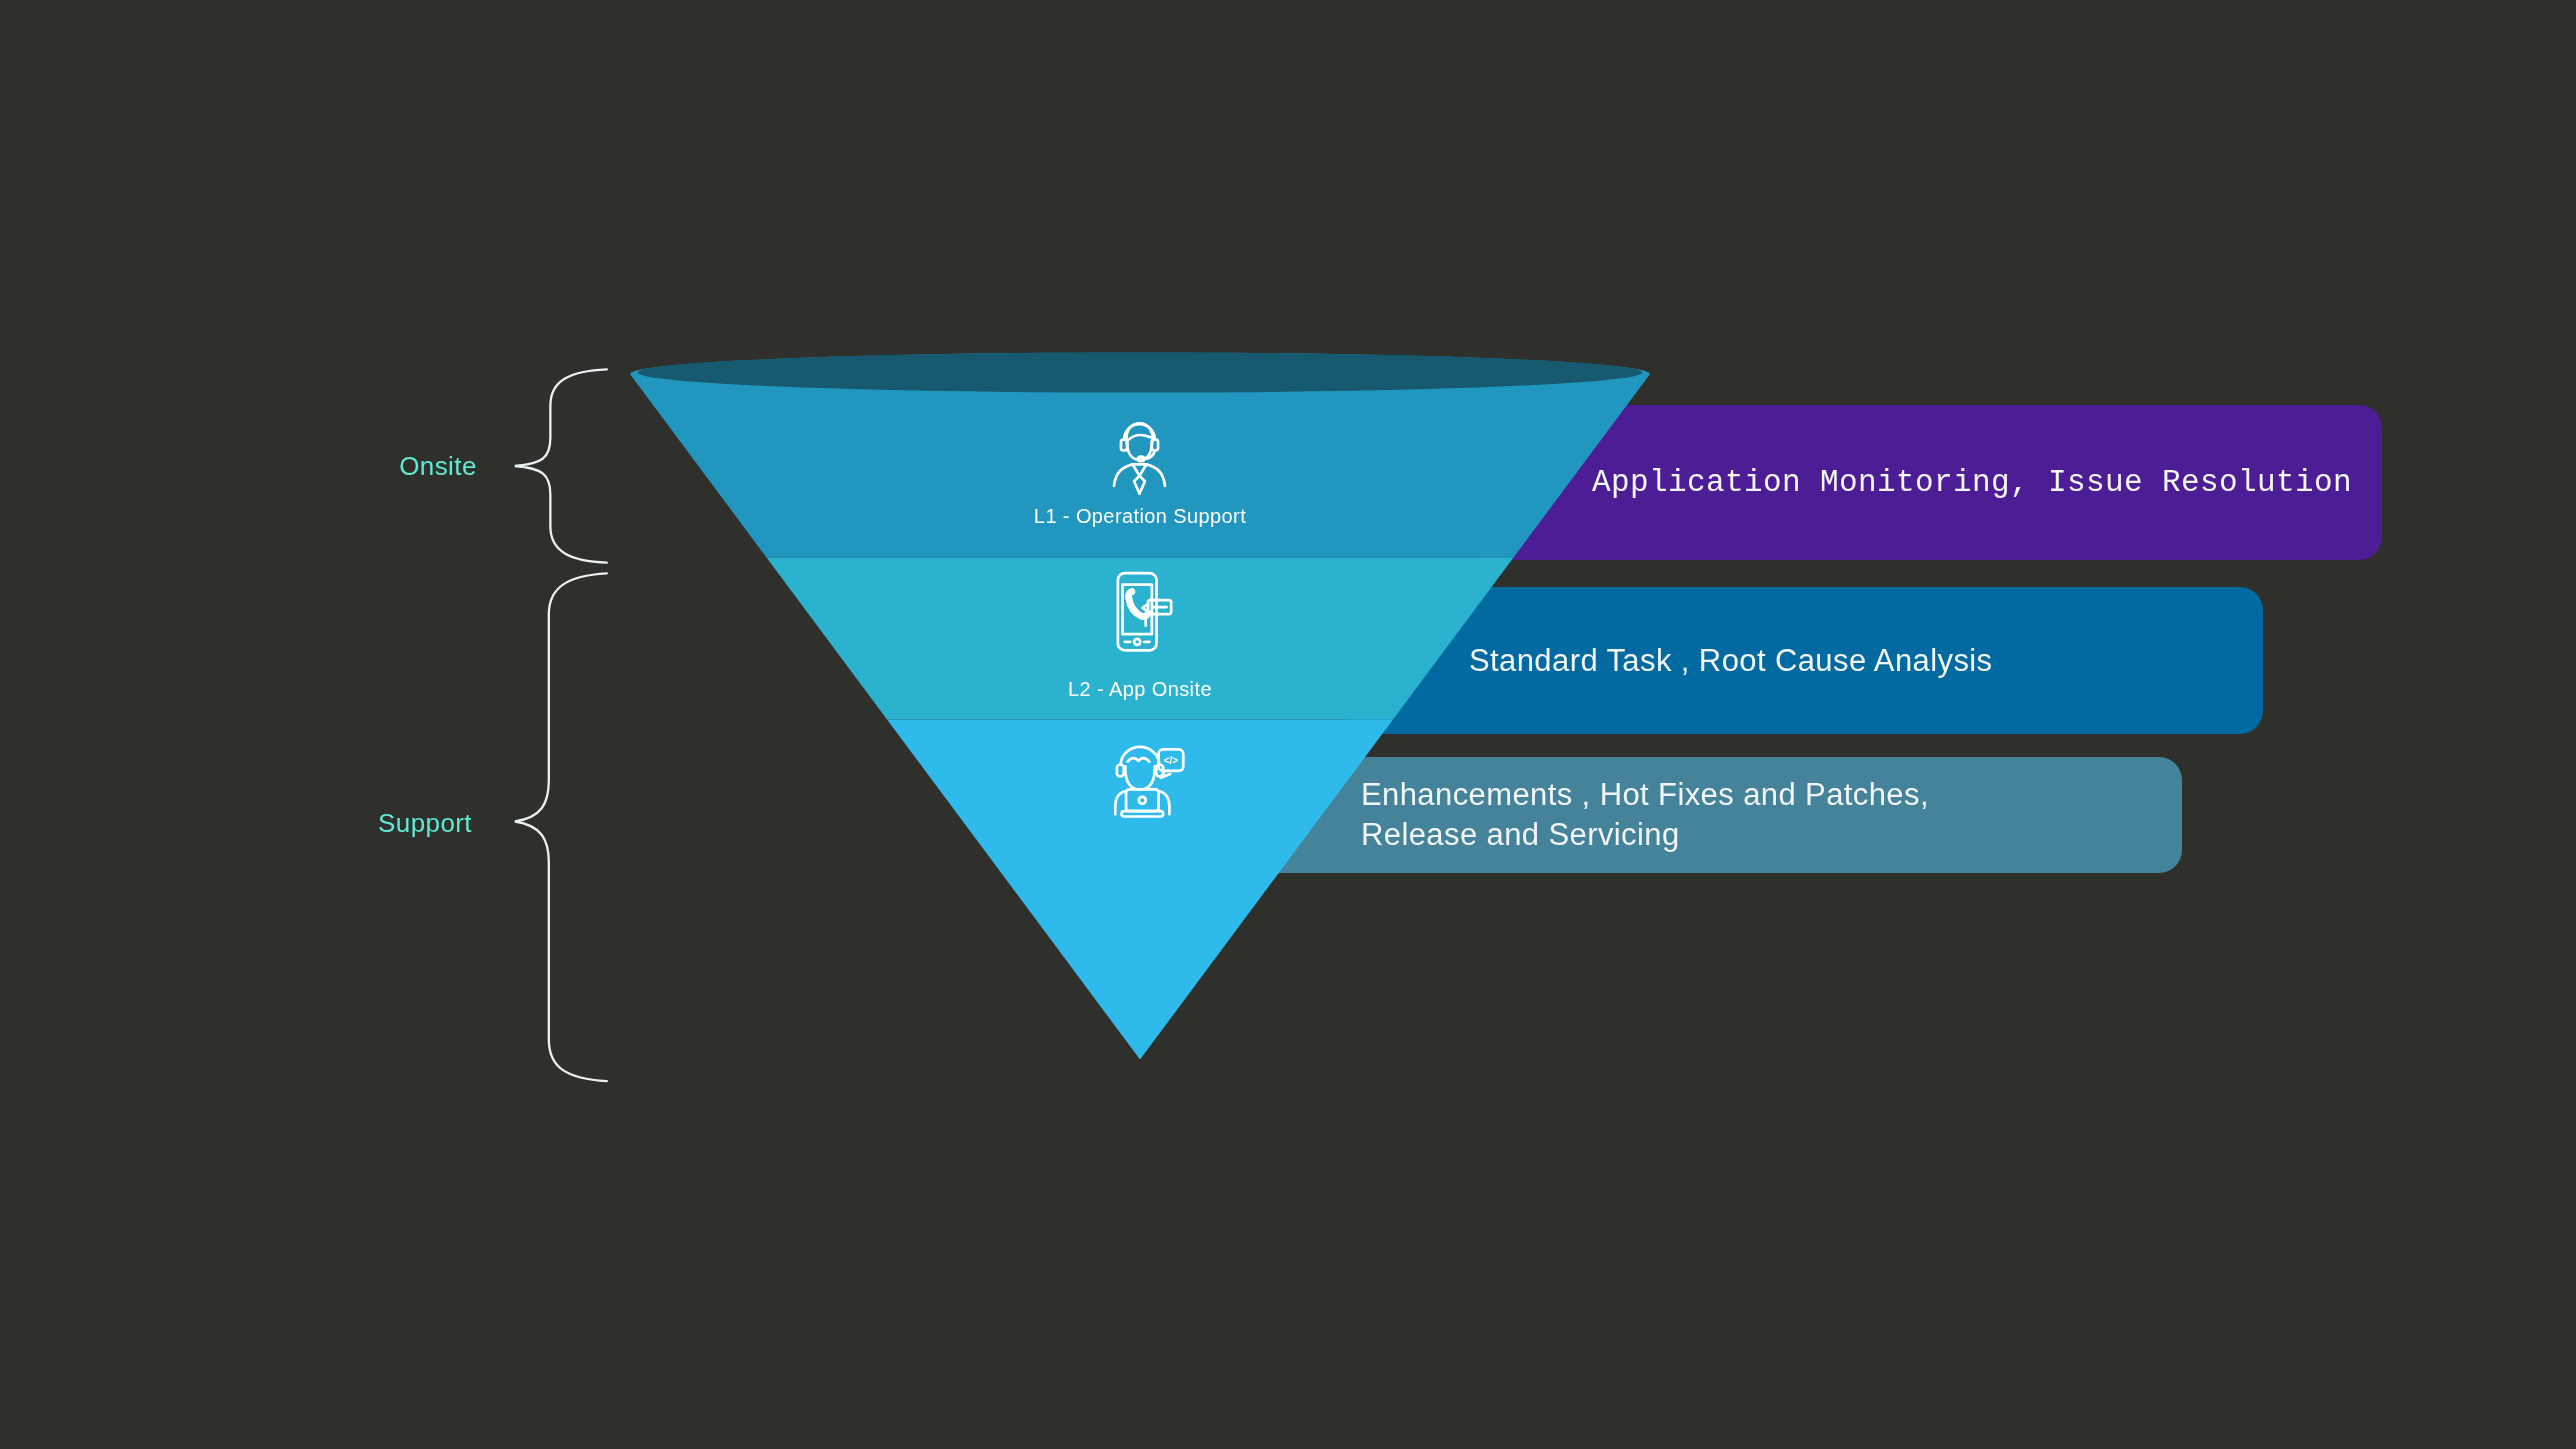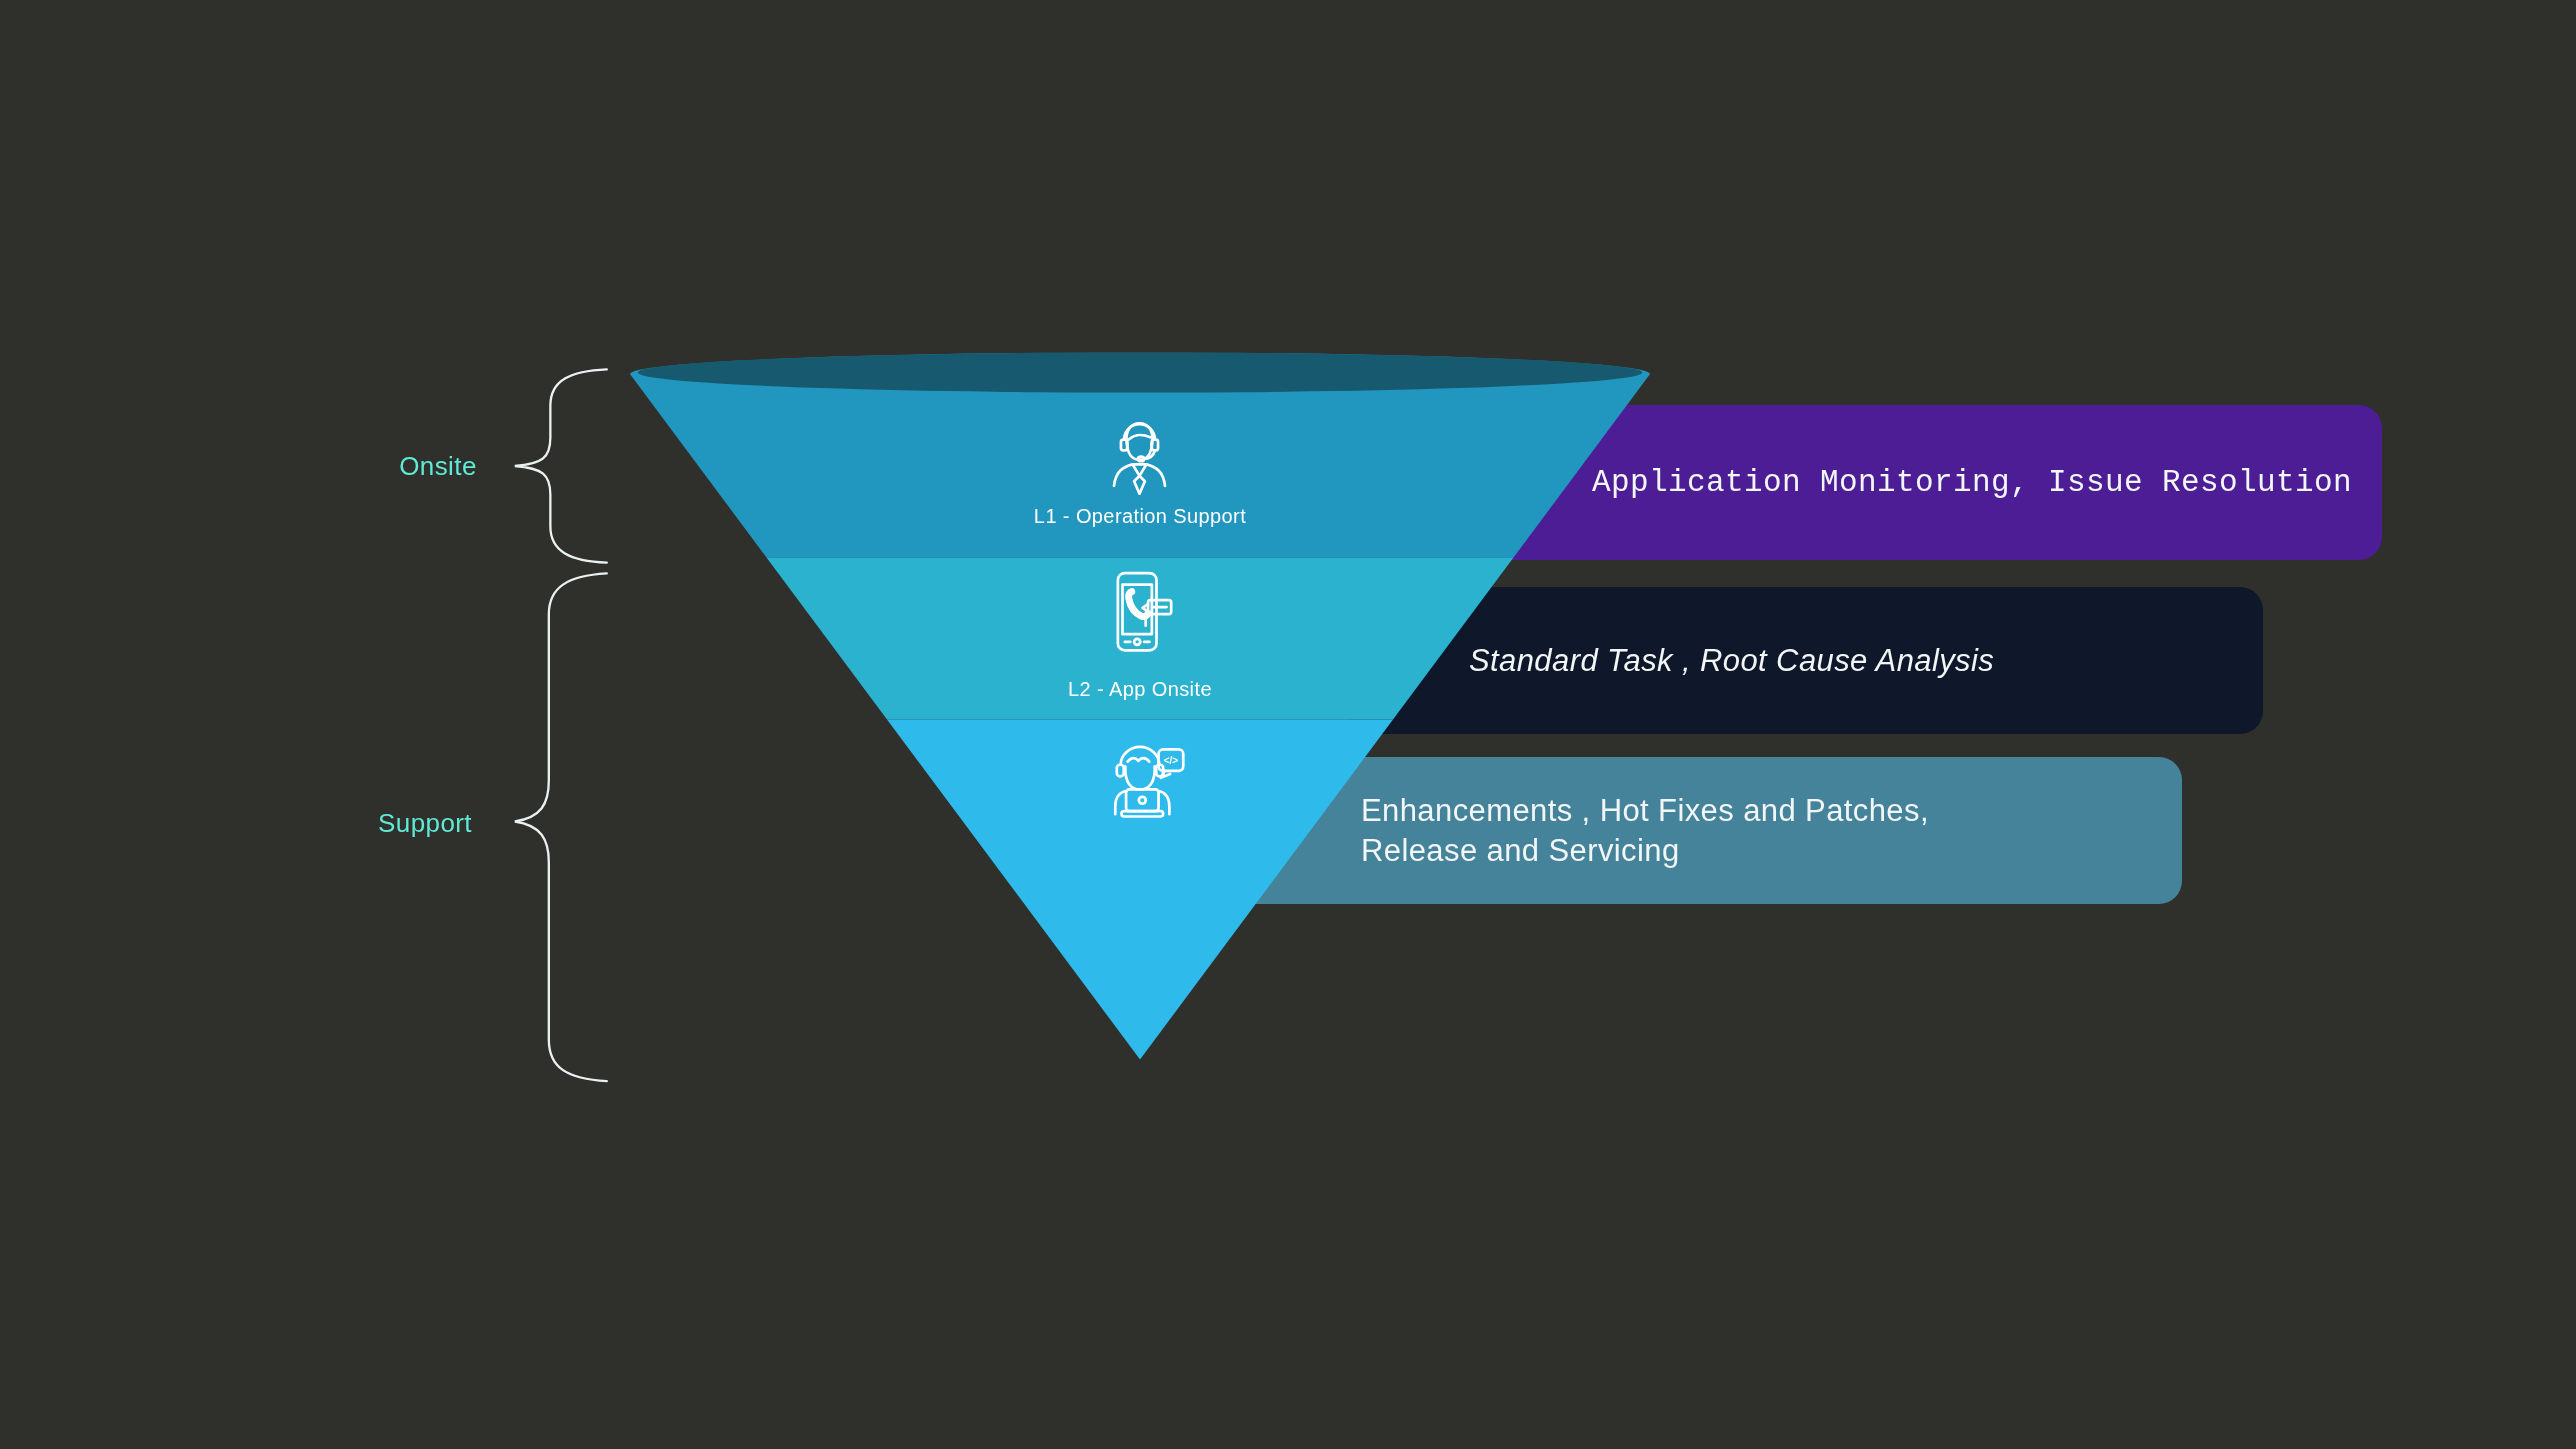--- a/index.html
+++ b/index.html
@@ -4,21 +4,21 @@
 <style>
   html,body{margin:0;padding:0;background:#2F2F2C;}
   .stage{position:relative;width:2576px;height:1449px;overflow:hidden;
          font-family:"Liberation Sans", sans-serif;background:#2F2F2C;}
   
   .anno{position:absolute;display:flex;align-items:center;border-radius:23px;
         color:#F2F6F6;font-size:31px;line-height:40px;letter-spacing:0.4px;z-index:1;}
   .anno .txt{display:block;}
   #anno-1{left:1468px;top:405px;width:790px;height:155px;padding-left:124px;}
   #anno-2{left:1345px;top:587px;width:794px;height:147px;padding-left:124px;}
-  #anno-3{left:1206px;top:757px;width:821px;height:147px;padding-left:155px;}
+  #anno-3{left:1206px;top:757px;width:821px;height:116px;padding-left:155px;}
   #anno-3 .txt{width:611px;}
   svg.scene{position:absolute;left:0;top:0;z-index:2;pointer-events:none;}
   
   .cone-label{position:absolute;z-index:3;color:#FFFFFF;text-align:left;
               font-size:20px;line-height:40px;letter-spacing:0.4px;white-space:nowrap;
               transform:translateX(-50%);}
   #lvl3-label{white-space:normal;width:240px;line-height:39px;}
   .icon{position:absolute;z-index:3;}
   
   .side-label{position:absolute;z-index:3;color:#5eead4;font-size:26px;line-height:37px;
@@ -27,21 +27,21 @@
   #offshore-label{left:317px;top:805px;}
 </style>
 </head>
 <body style="background-color: rgb(47, 47, 44);">
 
 <div class="stage">
 
   <div class="anno" id="anno-1" style="background-color: #4c1d95; font-family: Liberation Mono, monospace;">
     <span class="txt">Application Monitoring, Issue Resolution</span>
   </div>
-  <div class="anno" id="anno-2" style="background-color: #0f172a; font-style: italic;">
+  <div class="anno" id="anno-2" style="background-color: #0369a1;">
     <span class="txt">Standard Task , Root Cause Analysis</span>
   </div>
   <div class="anno" id="anno-3" style="background-color: rgb(69, 131, 155);">
     <span class="txt">Enhancements , Hot Fixes and Patches, Release and Servicing</span>
   </div>
 
   <svg class="scene" width="2576" height="1449" viewBox="0 0 3333 1875">
     <defs>
       <clipPath id="coneClip">
         <path d="M 815,484 A 660 28 0 0 1 2135,484 L 1475,1371 Z"></path>

